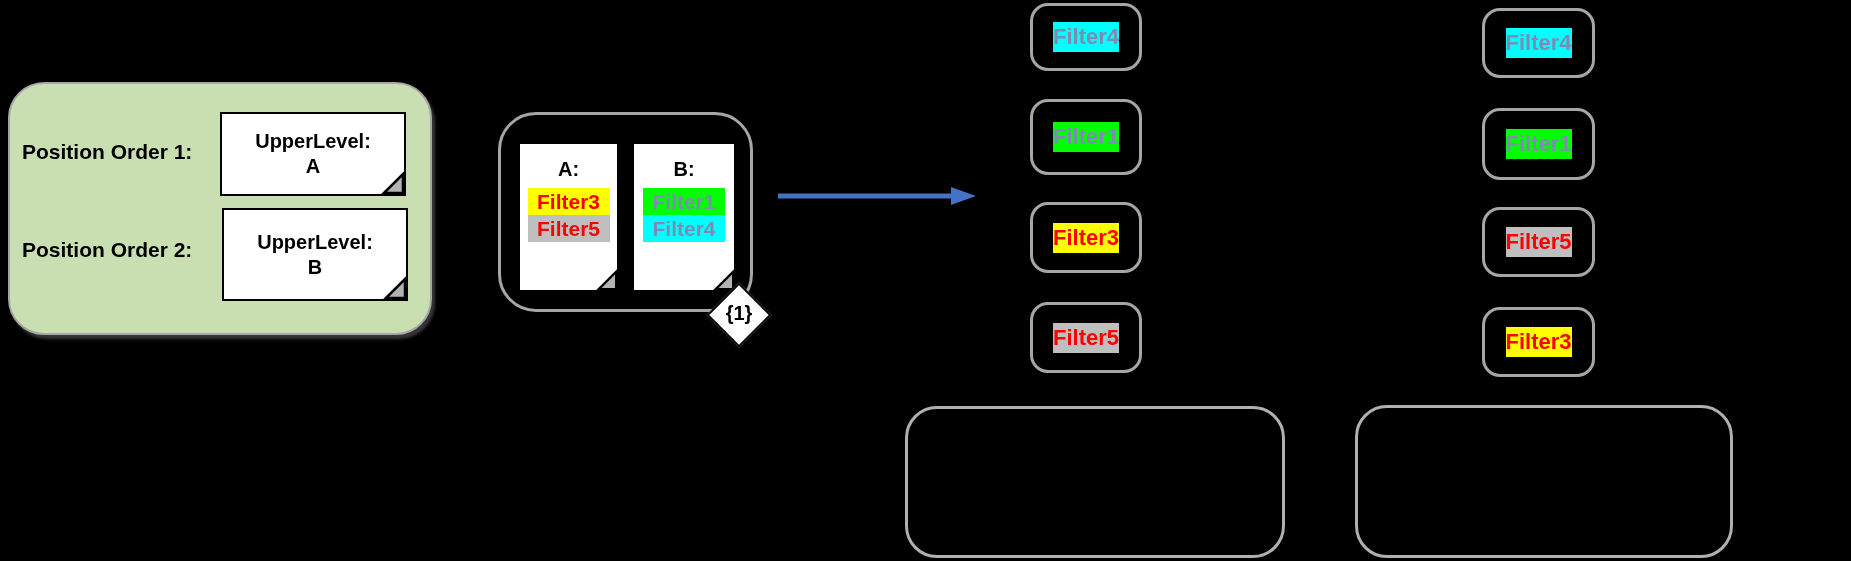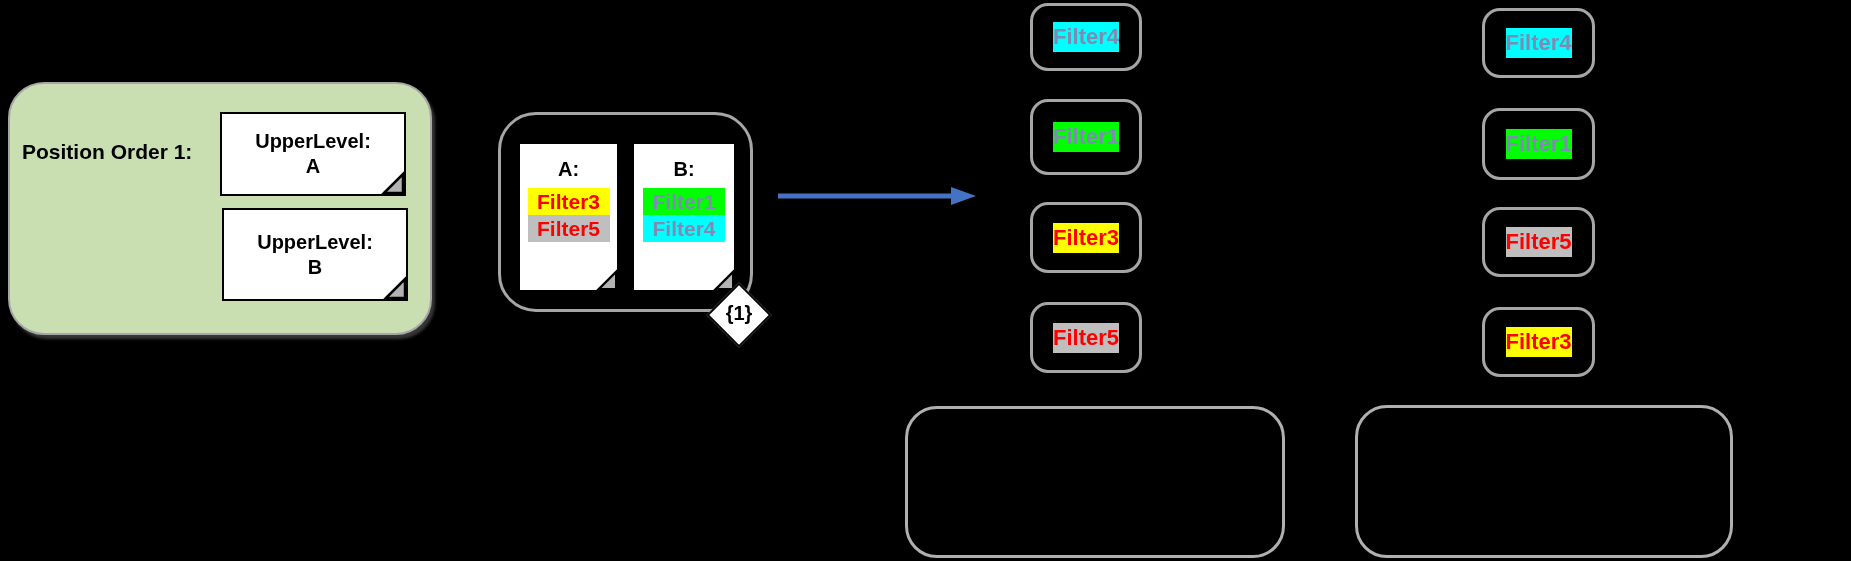--- a/index.html
+++ b/index.html
@@ -94,20 +94,21 @@
         <span>UpperLevel:</span>
         <span>A</span>
       </div>
       <span class="fold">
         <svg width="24" height="24" viewBox="0 0 24 24">
             <path d="M3 22 L22 3 L22 22 Z" fill="#b3b3b3" stroke="#000" stroke-width="2.5"></path>
           </svg>
       </span>
     </div>
 
+    <div class="legend-label row2">Position Order 2:</div>
     <div class="note note-b">
       <div class="note-text">
         <span>UpperLevel:</span>
         <span>B</span>
       </div>
       <span class="fold">
         <svg width="24" height="24" viewBox="0 0 24 24">
             <path d="M3 22 L22 3 L22 22 Z" fill="#b3b3b3" stroke="#000" stroke-width="2.5"></path>
           </svg>
       </span>

